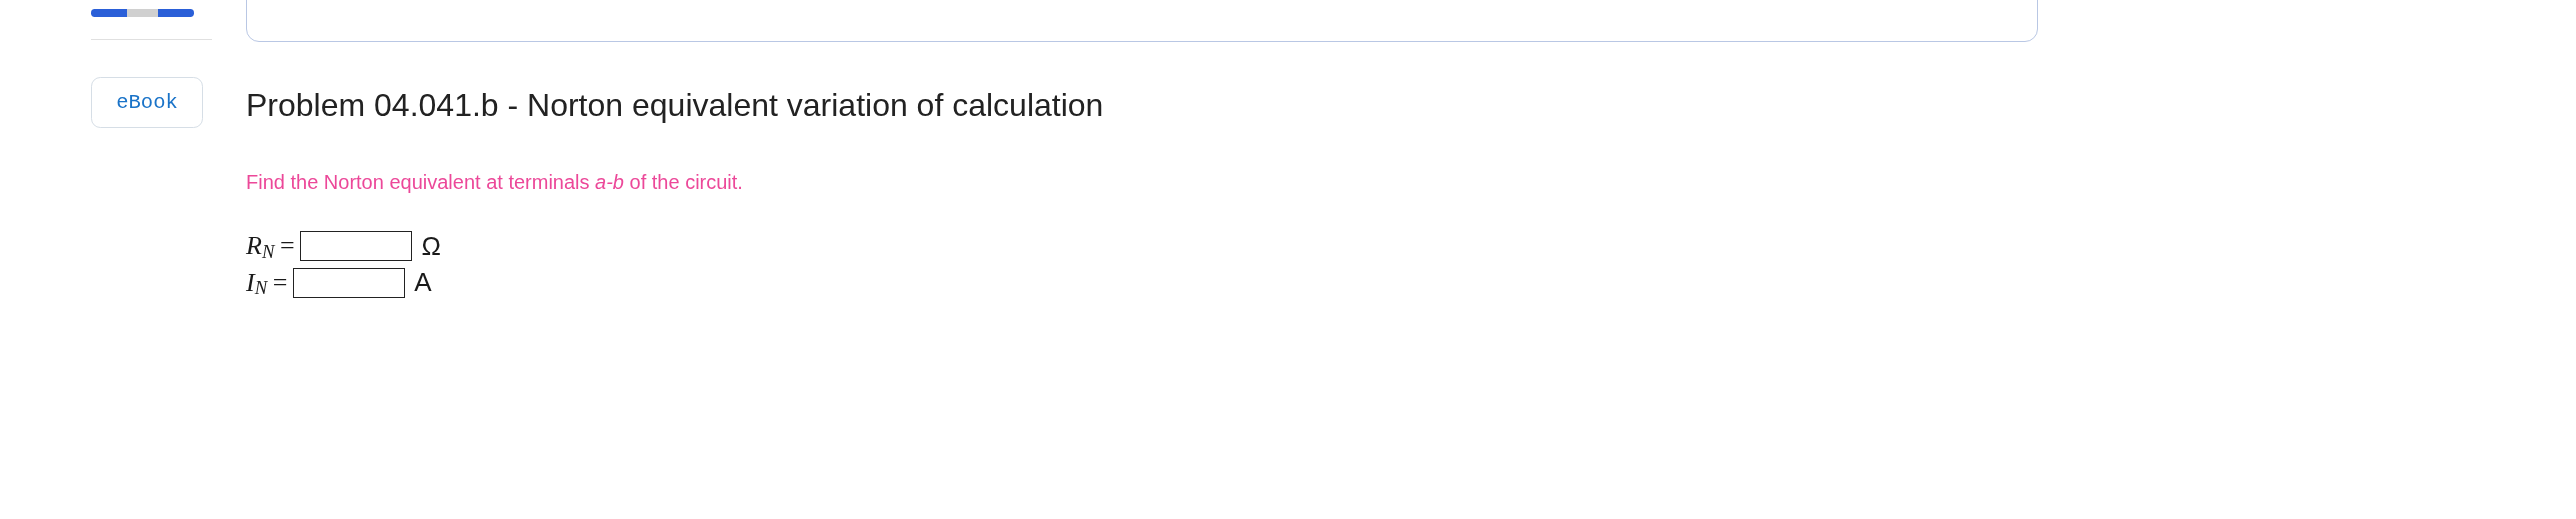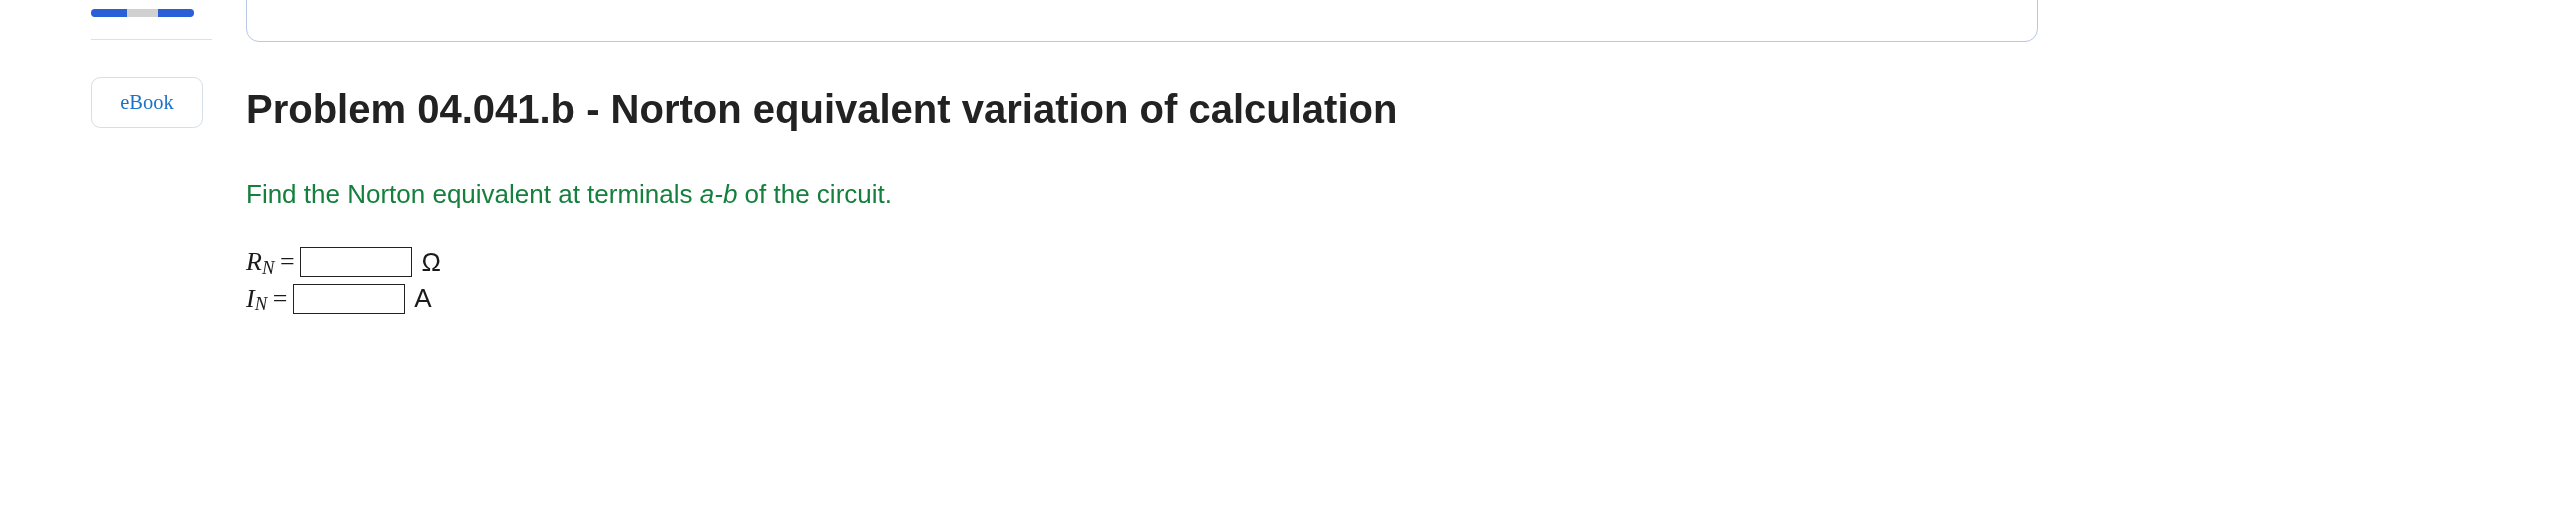--- a/index.html
+++ b/index.html
@@ -39,46 +39,46 @@
     width: 112px;
     padding: 13px 0;
     text-align: center;
     border: 0.9px solid #d6dee6;
     border-radius: 9.3px;
     background: #fff;
     color: #1a73c8;
     font-size: 20.5px;
     cursor: pointer;
     margin-bottom: 17px;
-    font-family: Liberation Serif, serif;
+    font-family: Liberation Mono, monospace;
   }
   .main {
     flex: 1;
     padding-left: 34px;
     padding-right: 75px;
   }
   .top-input-box {
     width: 1792px;
     height: 49px;
     border: 1.9px solid #b9c7e4;
     border-radius: 13px;
     border-top-left-radius: 3.7px;
     border-top-right-radius: 3.7px;
     margin-top: -7.5px;
     margin-bottom: 45px;
   }
   .problem-title {
-    font-size: 40px;
-    font-weight: 700;
+    font-size: 32px;
+    font-weight: 400;
     color: #222;
     margin-bottom: 47px;
   }
   .instruction {
-    font-size: 26px;
-    color: #15803d;
+    font-size: 20px;
+    color: #ec4899;
     margin-bottom: 37px;
   }
   .instruction .ital { font-style: italic; }
   .answer-rows { }
   .answer-row {
     display: flex;
     align-items: center;
     font-size: 26px;
     margin-bottom: 5.6px;
   }

